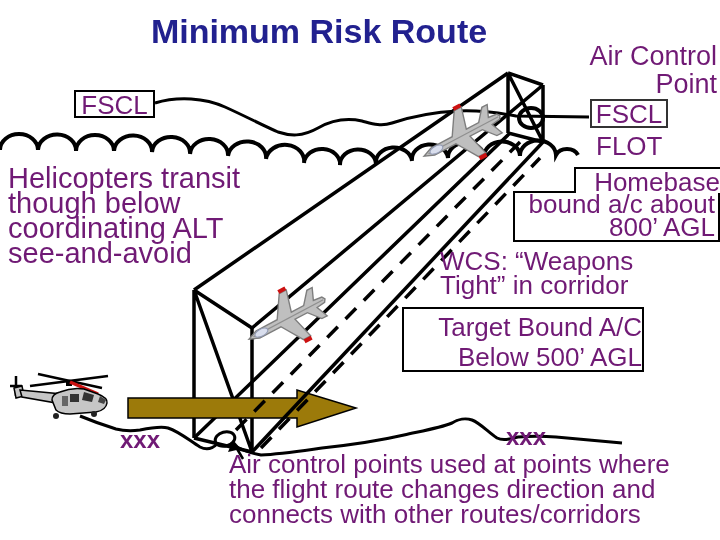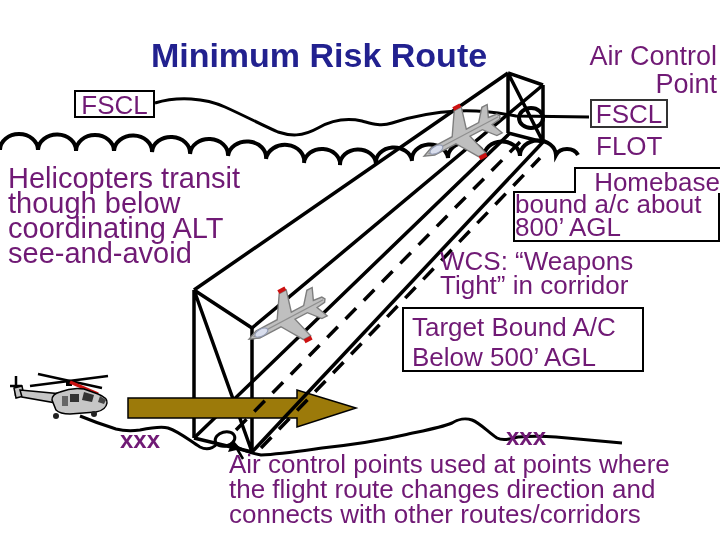--- a/index.html
+++ b/index.html
@@ -1,22 +1,22 @@
 <!DOCTYPE html>
 <html><head>
 <meta charset="utf-8">
 <style>
   html,body{margin:0;padding:0;background:#fff;}
   #slide{position:relative;width:720px;height:540px;background:#ffffff;overflow:hidden;
          font-family:"Liberation Sans",sans-serif;color:#000;}
   #diagram{position:absolute;left:0;top:0;z-index:1;}
   .t{position:absolute;z-index:2;white-space:nowrap;color:#701a75;}
-  .ttl{left:0;top:12px;width:638px;text-align:center;font-size:34px;font-weight:bold;color:#22218F;margin-top:24px;}
+  .ttl{left:0;top:12px;width:638px;text-align:center;font-size:34px;font-weight:bold;color:#22218F;}
   .body26{font-size:26px;}
-  .bx{background:#fff;border:2px solid #000;box-sizing:border-box;}
+  .bx{background:#fff;border:2px solid #000;box-sizing:border-box;text-align:right;}
   .ln{fill:none;stroke:#000;}
 </style>
 </head>
 <body>
 
 <div id="slide">
 
   <svg id="diagram" width="720" height="540" viewBox="0 0 720 540">
     <defs>
       <g id="jet">

